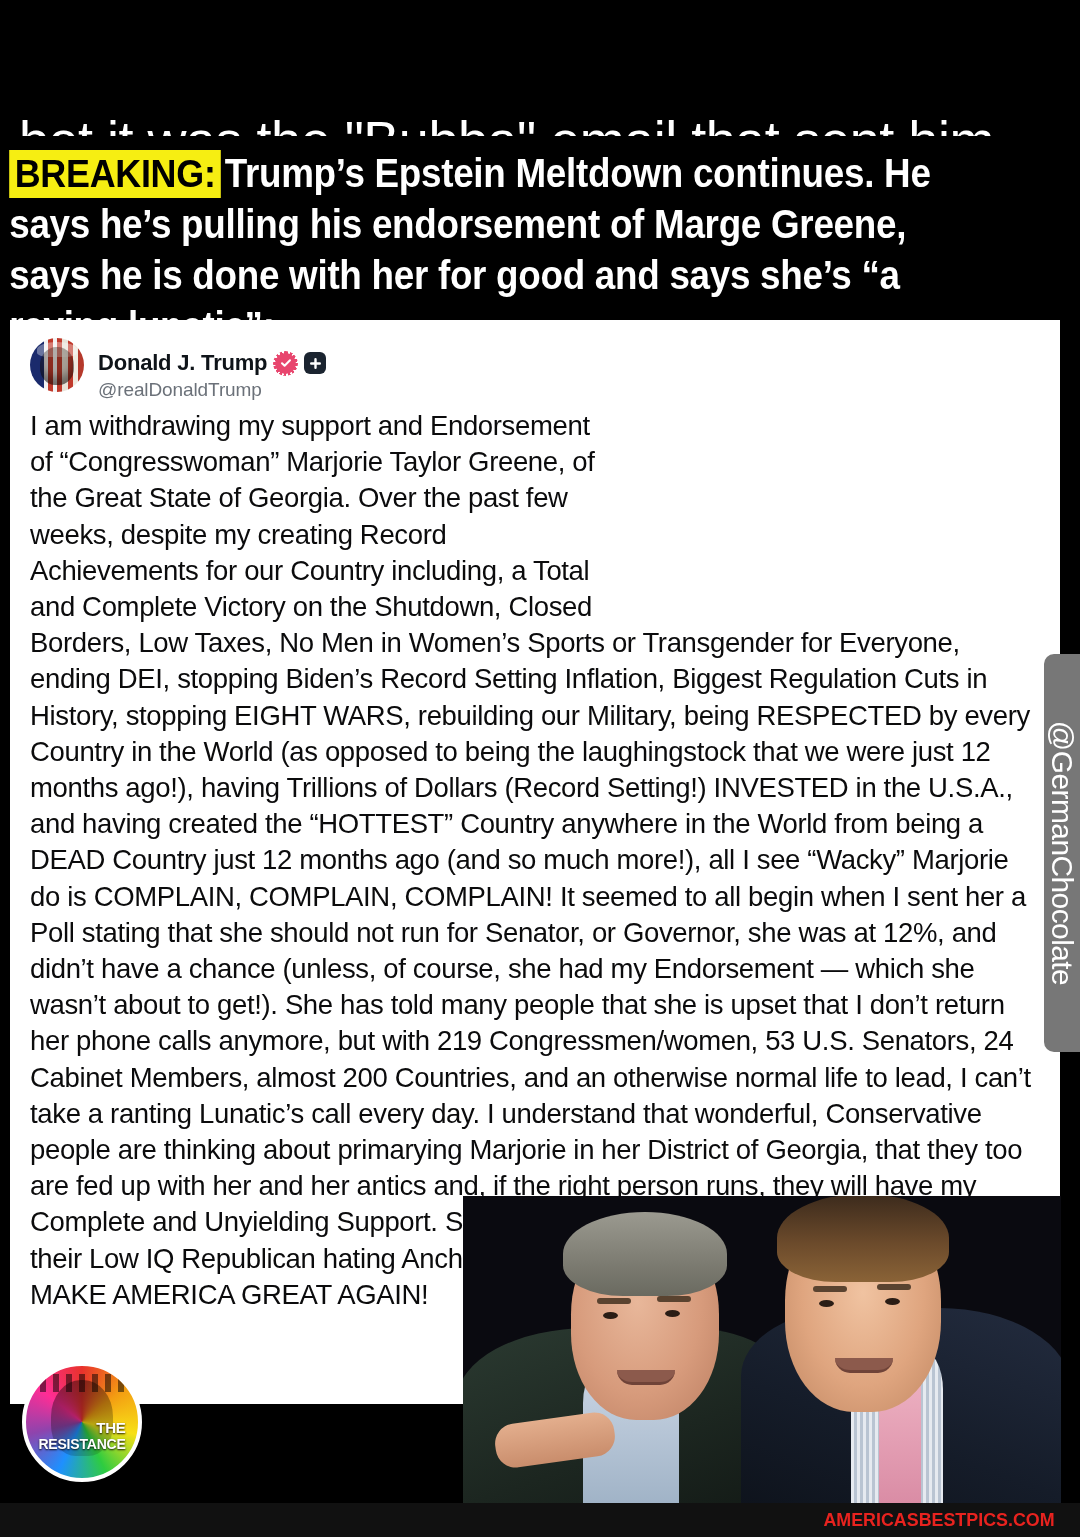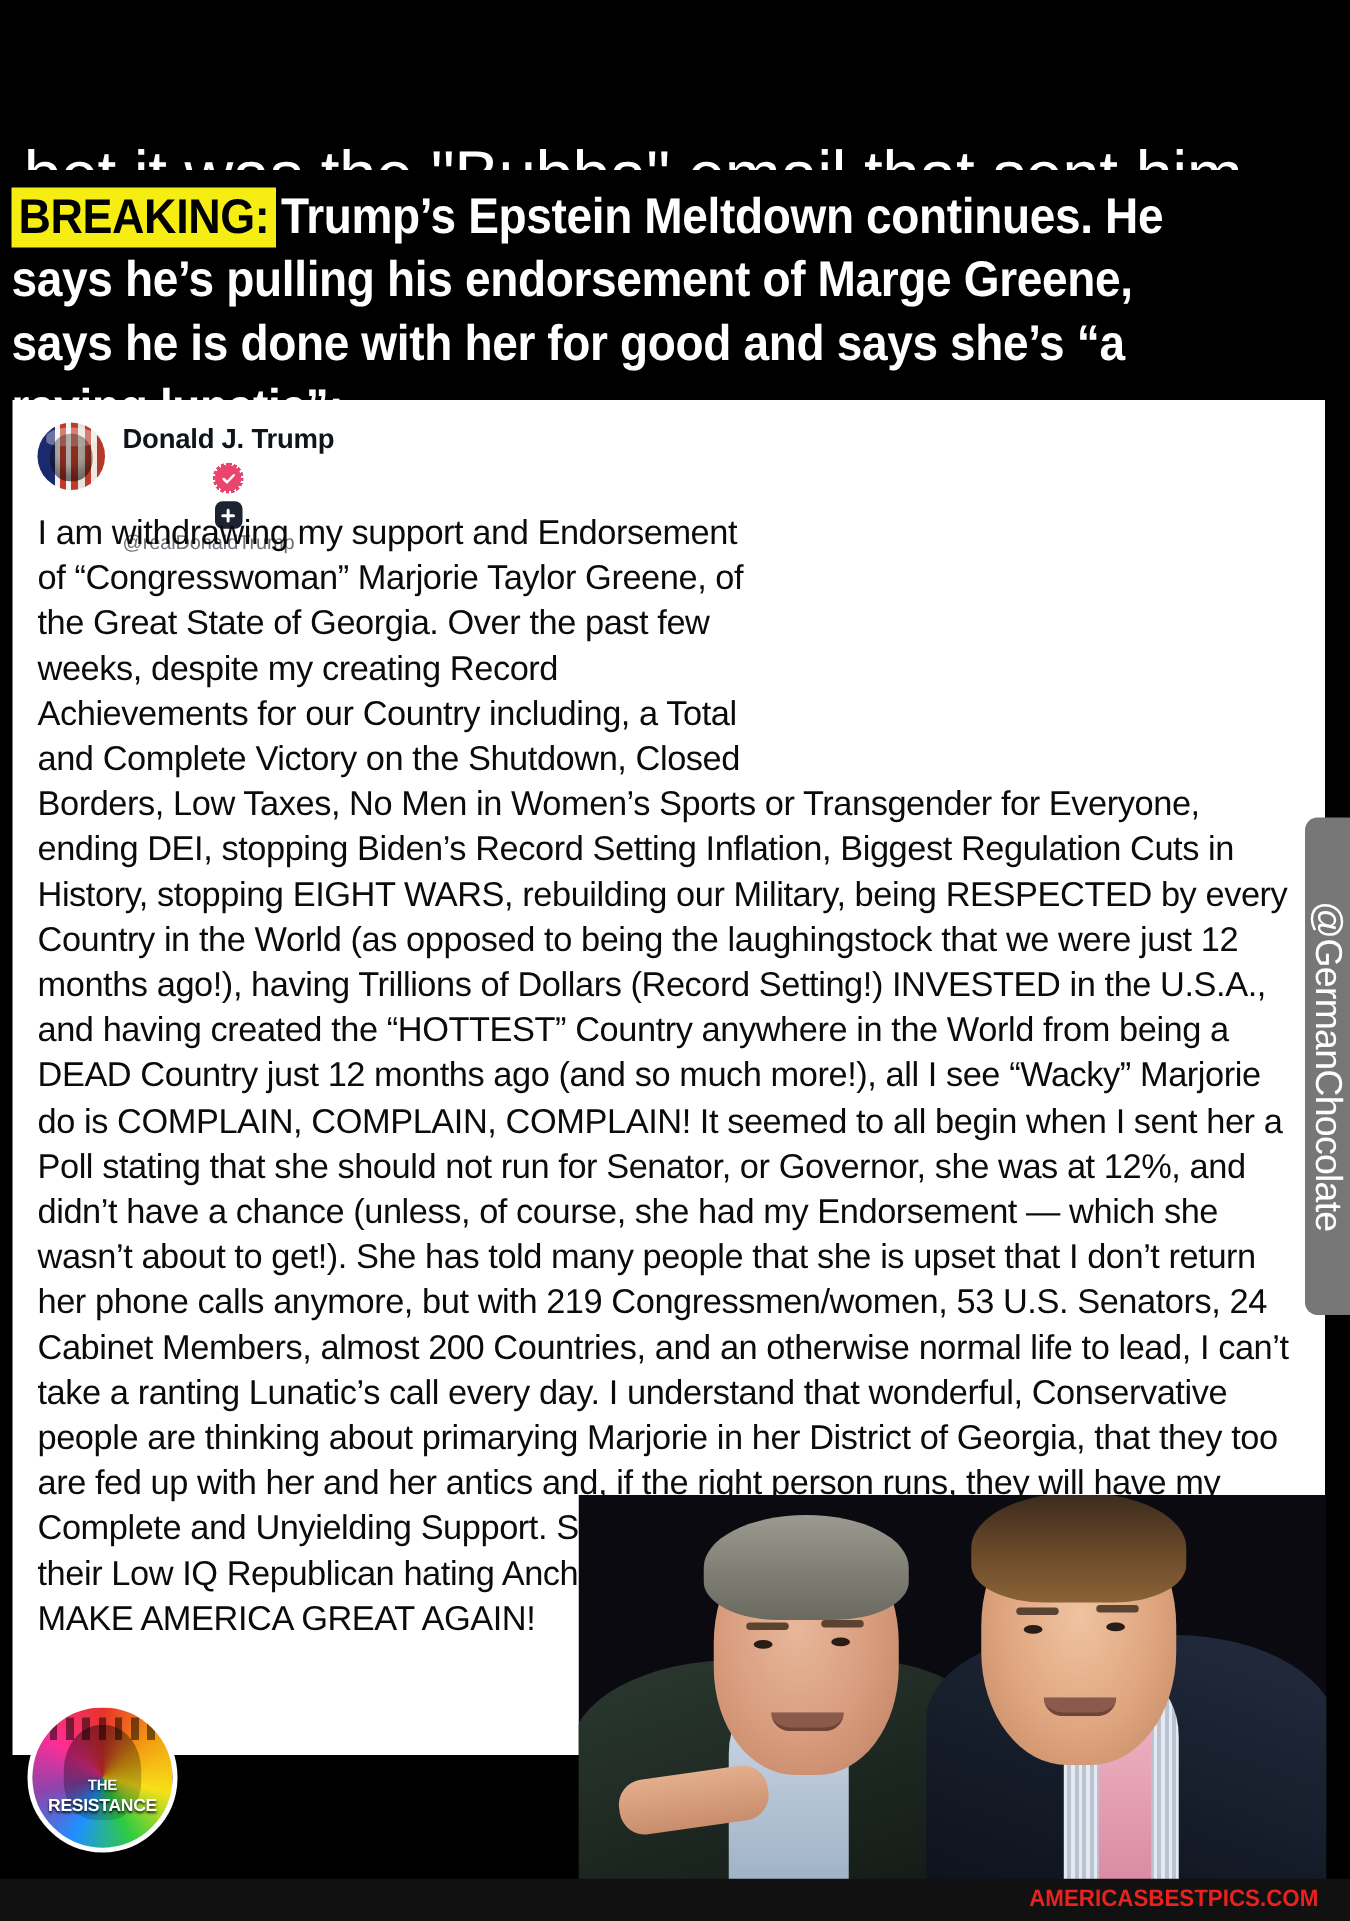--- a/index.html
+++ b/index.html
@@ -108,22 +108,21 @@
   }
   #avatar .hair {
     position: absolute;
     left: 7px; top: 4px;
     width: 40px; height: 15px;
     border-radius: 50% 50% 30% 30%;
     background: rgba(255,255,255,0.35);
   }
   #namerow {
     display: flex; align-items: center; gap: 8px;
-    margin-top: 0;
-    flex-direction: column;
+    margin-top: 12px;
   }
   #dispname {
     font-size: 22px;
     font-weight: bold;
     color: #0f1419;
     letter-spacing: -0.2px;
   }
   .badge-verified {
     width: 21px; height: 21px;
     border-radius: 50%;
@@ -147,21 +146,21 @@
   .badge-verified svg { position: relative; z-index: 2; }
   .badge-plus {
     width: 22px; height: 22px;
     border-radius: 6px;
     background: #1b2430;
     display: inline-flex;
     align-items: center;
     justify-content: center;
   }
   #handle {
-    font-size: 16px;
+    font-size: 19px;
     color: #6b7179;
     margin-top: 3px;
     letter-spacing: -0.1px;
   }
 
   
   #tw-body {
     margin-top: 4px;
     font-size: 27.5px;
     line-height: 36.2px;
@@ -346,21 +345,21 @@
     z-index: 3;
     color: #ffffff;
     font-weight: bold;
     font-size: 15px;
     line-height: 16px;
     text-align: center;
     margin-bottom: 26px;
     text-shadow: 0 1px 2px rgba(0,0,0,.9);
     letter-spacing: -0.2px;
   }
-  #logo .ltxt .t1 { font-size: 12px; display: block; }
+  #logo .ltxt .t1 { font-size: 15px; display: block; text-align: right; }
   #logo .ltxt .t2 { font-size: 14px; display: block; }
 
   
   #footer {
     position: absolute;
     left: 0;
     bottom: 0;
     width: 1080px;
     height: 34px;
     background: #111111;

